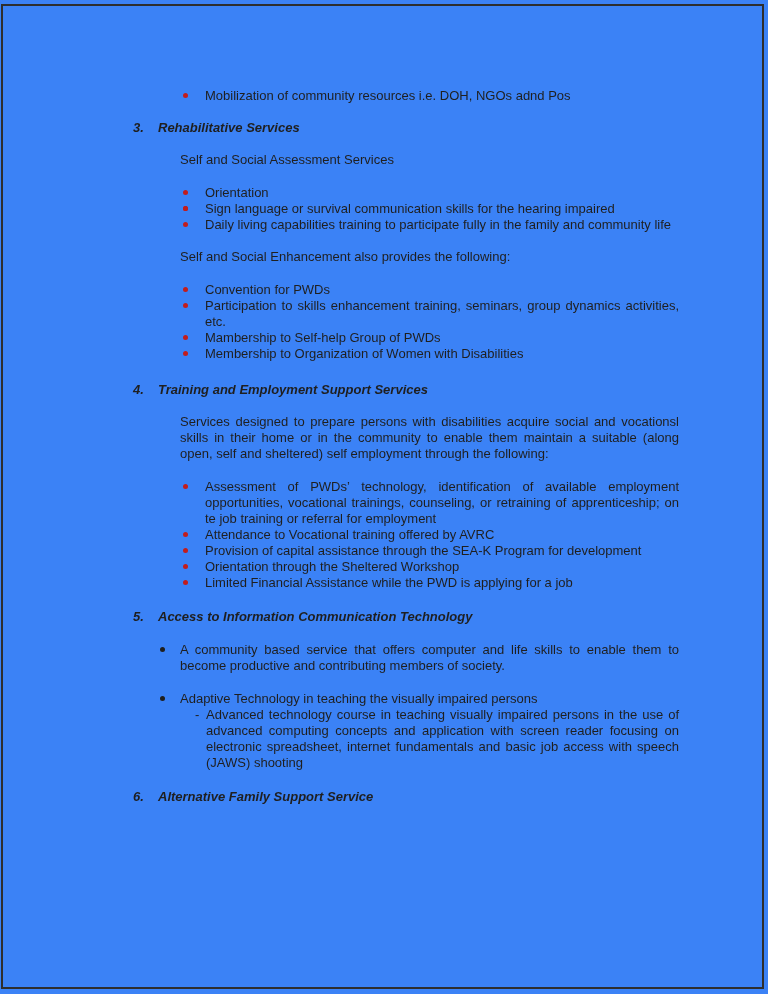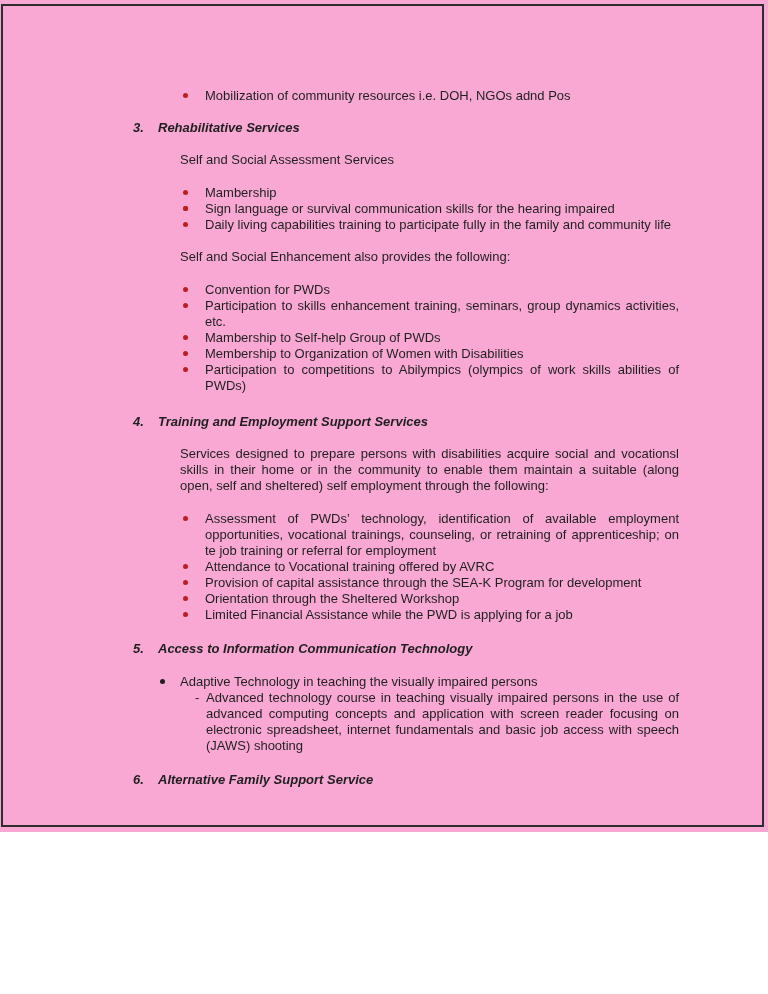--- a/index.html
+++ b/index.html
@@ -4,22 +4,22 @@
 <style>
   html, body {
     margin: 0;
     padding: 0;
     background: #ffffff;
     font-family: "Liberation Sans", sans-serif;
   }
   .page {
     position: relative;
     width: 768px;
-    height: 832px;
-    background: #f9a8d4;
+    height: 994px;
+    background: #3b82f6;
     overflow: hidden;
   }
   .frame {
     position: absolute;
     left: 1px;
     top: 4px;
     right: 4px;
     bottom: 5px;
     border: 2px solid #2e2e2e;
     pointer-events: none;
@@ -90,21 +90,21 @@
     <div class="heading mb16">
       <span class="hnum">3.</span>
       <span>Rehabilitative Services</span>
     </div>
 
     <div class="para mb17">Self and Social Assessment Services</div>
 
     <div class="mb16">
       <div class="item">
         <span class="dot"></span>
-        <span>Mambership</span>
+        <span>Orientation</span>
       </div>
       <div class="item">
         <span class="dot"></span>
       </div>
       <div class="item">
         <span class="dot"></span>
         <span>Sign language or survival communication skills for the hearing impaired</span>
       </div>
       <div class="item">
         <span class="dot"></span>
@@ -123,24 +123,20 @@
         <span class="dot"></span>
         <span>Participation to skills enhancement training, seminars, group dynamics activities, etc.</span>
       </div>
       <div class="item">
         <span class="dot"></span>
         <span>Mambership to Self-help Group of PWDs</span>
       </div>
       <div class="item">
         <span class="dot"></span>
         <span>Membership to Organization of Women with Disabilities</span>
-      </div>
-      <div class="item">
-        <span class="dot"></span>
-        <span>Participation to competitions to Abilympics (olympics of work skills abilities of PWDs)</span>
       </div>
     </div>
 
     <div class="heading mb16">
       <span class="hnum">4.</span>
       <span>Training and Employment Support Services</span>
     </div>
 
     <div class="para mb17">Services designed to prepare persons with disabilities acquire social and vocationsl skills in their home or in the community to enable them maintain a suitable (along open, self and sheltered) self employment through the following:</div>
 
@@ -165,20 +161,24 @@
         <span class="dot"></span>
         <span>Limited Financial Assistance while the PWD is applying for a job</span>
       </div>
     </div>
 
     <div class="heading mb17">
       <span class="hnum">5.</span>
       <span>Access to Information Communication Technology</span>
     </div>
 
+    <div class="item black mb17">
+      <span class="dot"></span>
+      <span>A community based service that offers computer and life skills to enable them to become productive and contributing members of society.</span>
+    </div>
 
     <div class="mb18">
       <div class="item black">
         <span class="dot"></span>
         <span>Adaptive Technology in teaching the visually impaired persons</span>
       </div>
       <div class="subitem">
         <span class="dash">-</span>
         <span>Advanced technology course in teaching visually impaired persons in the use of advanced computing concepts and application with screen reader focusing on electronic spreadsheet, internet fundamentals and basic job access with speech (JAWS) shooting</span>
       </div>

